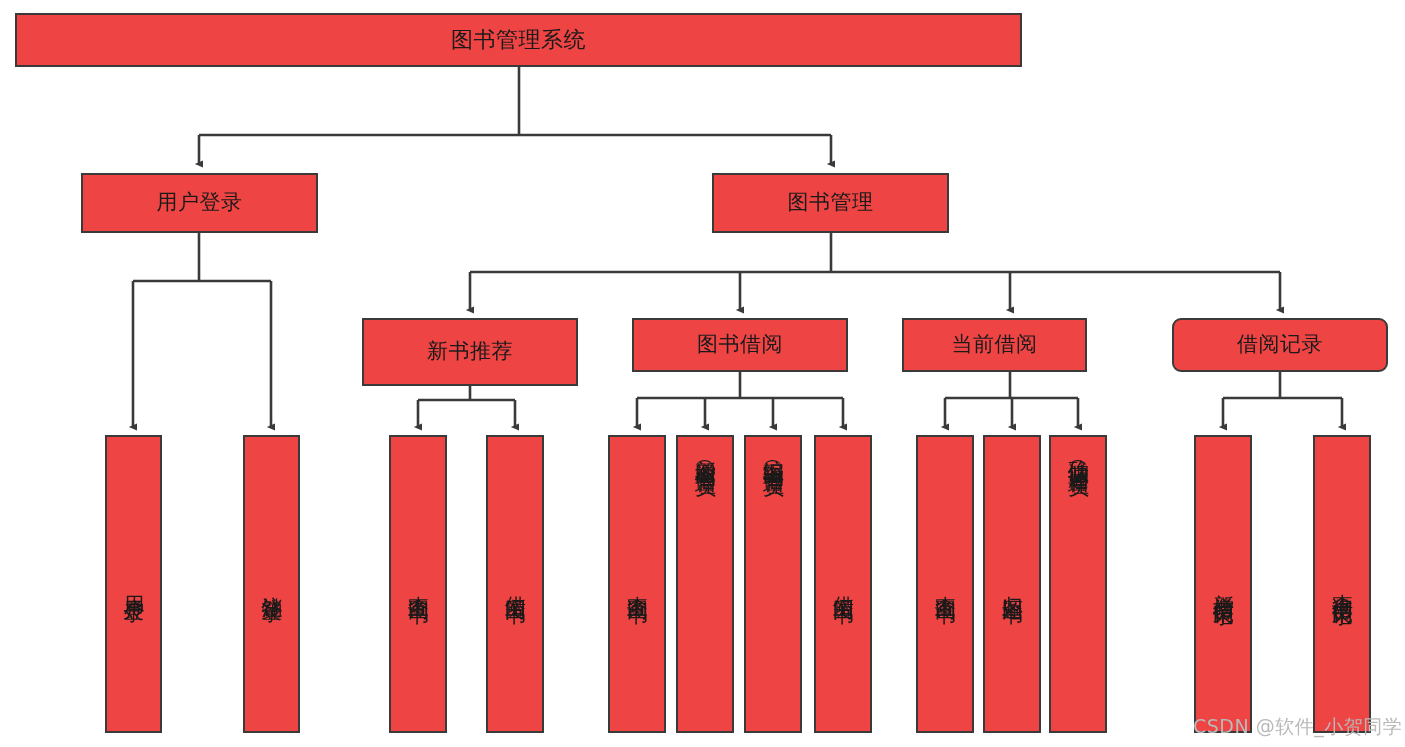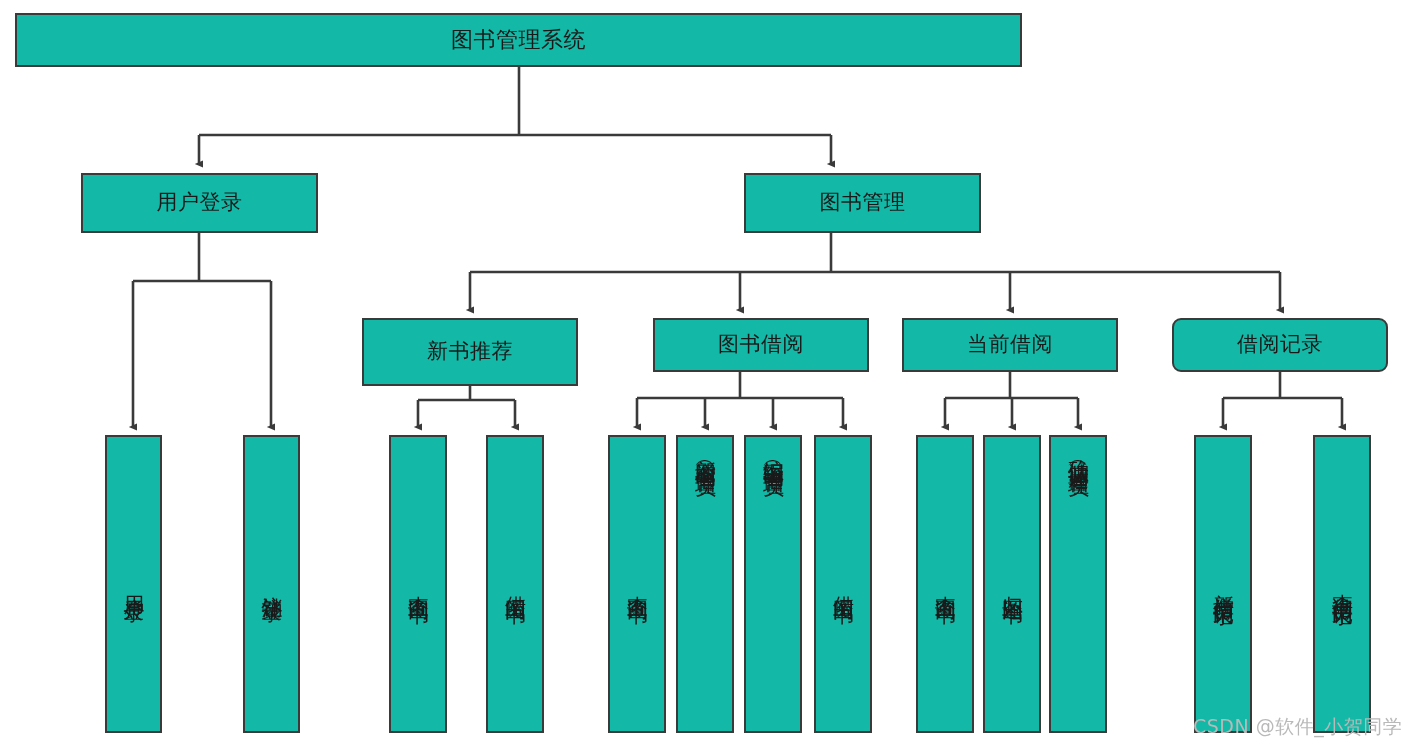--- a/index.html
+++ b/index.html
@@ -16,21 +16,21 @@
   }
   svg.wires{
     position:absolute;
     left:0; top:0;
     width:1405px; height:747px;
     pointer-events:none;
   }
   .node{
     position:absolute;
     box-sizing:border-box;
-    background:#14b8a6;
+    background:#ef4444;
     border:2.5px solid #3a3a3a;
     display:flex;
     align-items:center;
     justify-content:center;
   }
   .node .lbl{
     color:#1a1a1a;
     line-height:1.12;
     letter-spacing:0.5px;
     white-space:nowrap;
@@ -122,33 +122,33 @@
   </svg>
 
   <div class="node horiz root" style="left:15px; top:13px; width:1007px; height:54px;">
     <span class="lbl">图书管理系统</span>
   </div>
 
   <div class="node horiz" style="left:81px; top:173px; width:237px; height:60px;">
     <span class="lbl">用户登录</span>
   </div>
 
-  <div class="node horiz" style="left:712px; top:173px; width:237px; height:60px;margin-left:32px;">
+  <div class="node horiz" style="left:712px; top:173px; width:237px; height:60px;">
     <span class="lbl">图书管理</span>
   </div>
 
   <div class="node horiz" style="left:362px; top:318px; width:216px; height:68px;">
     <span class="lbl">新书推荐</span>
   </div>
 
-  <div class="node horiz" style="left:632px; top:318px; width:216px; height:54px;margin-left:21px;">
+  <div class="node horiz" style="left:632px; top:318px; width:216px; height:54px;">
     <span class="lbl">图书借阅</span>
   </div>
 
-  <div class="node horiz" style="left:902px; top:318px; width:216px; height:54px;">
+  <div class="node horiz" style="left:902px; top:318px; width:185px; height:54px;">
     <span class="lbl">当前借阅</span>
   </div>
 
   <div class="node horiz" style="left:1172px; top:318px; width:216px; height:54px;border-radius:9px;">
     <span class="lbl">借阅记录</span>
   </div>
 
   <div class="node leaf mid" style="left:105px; top:435px; width:57px; height:298px;">
     <span class="lbl">用户登录</span>
   </div>

